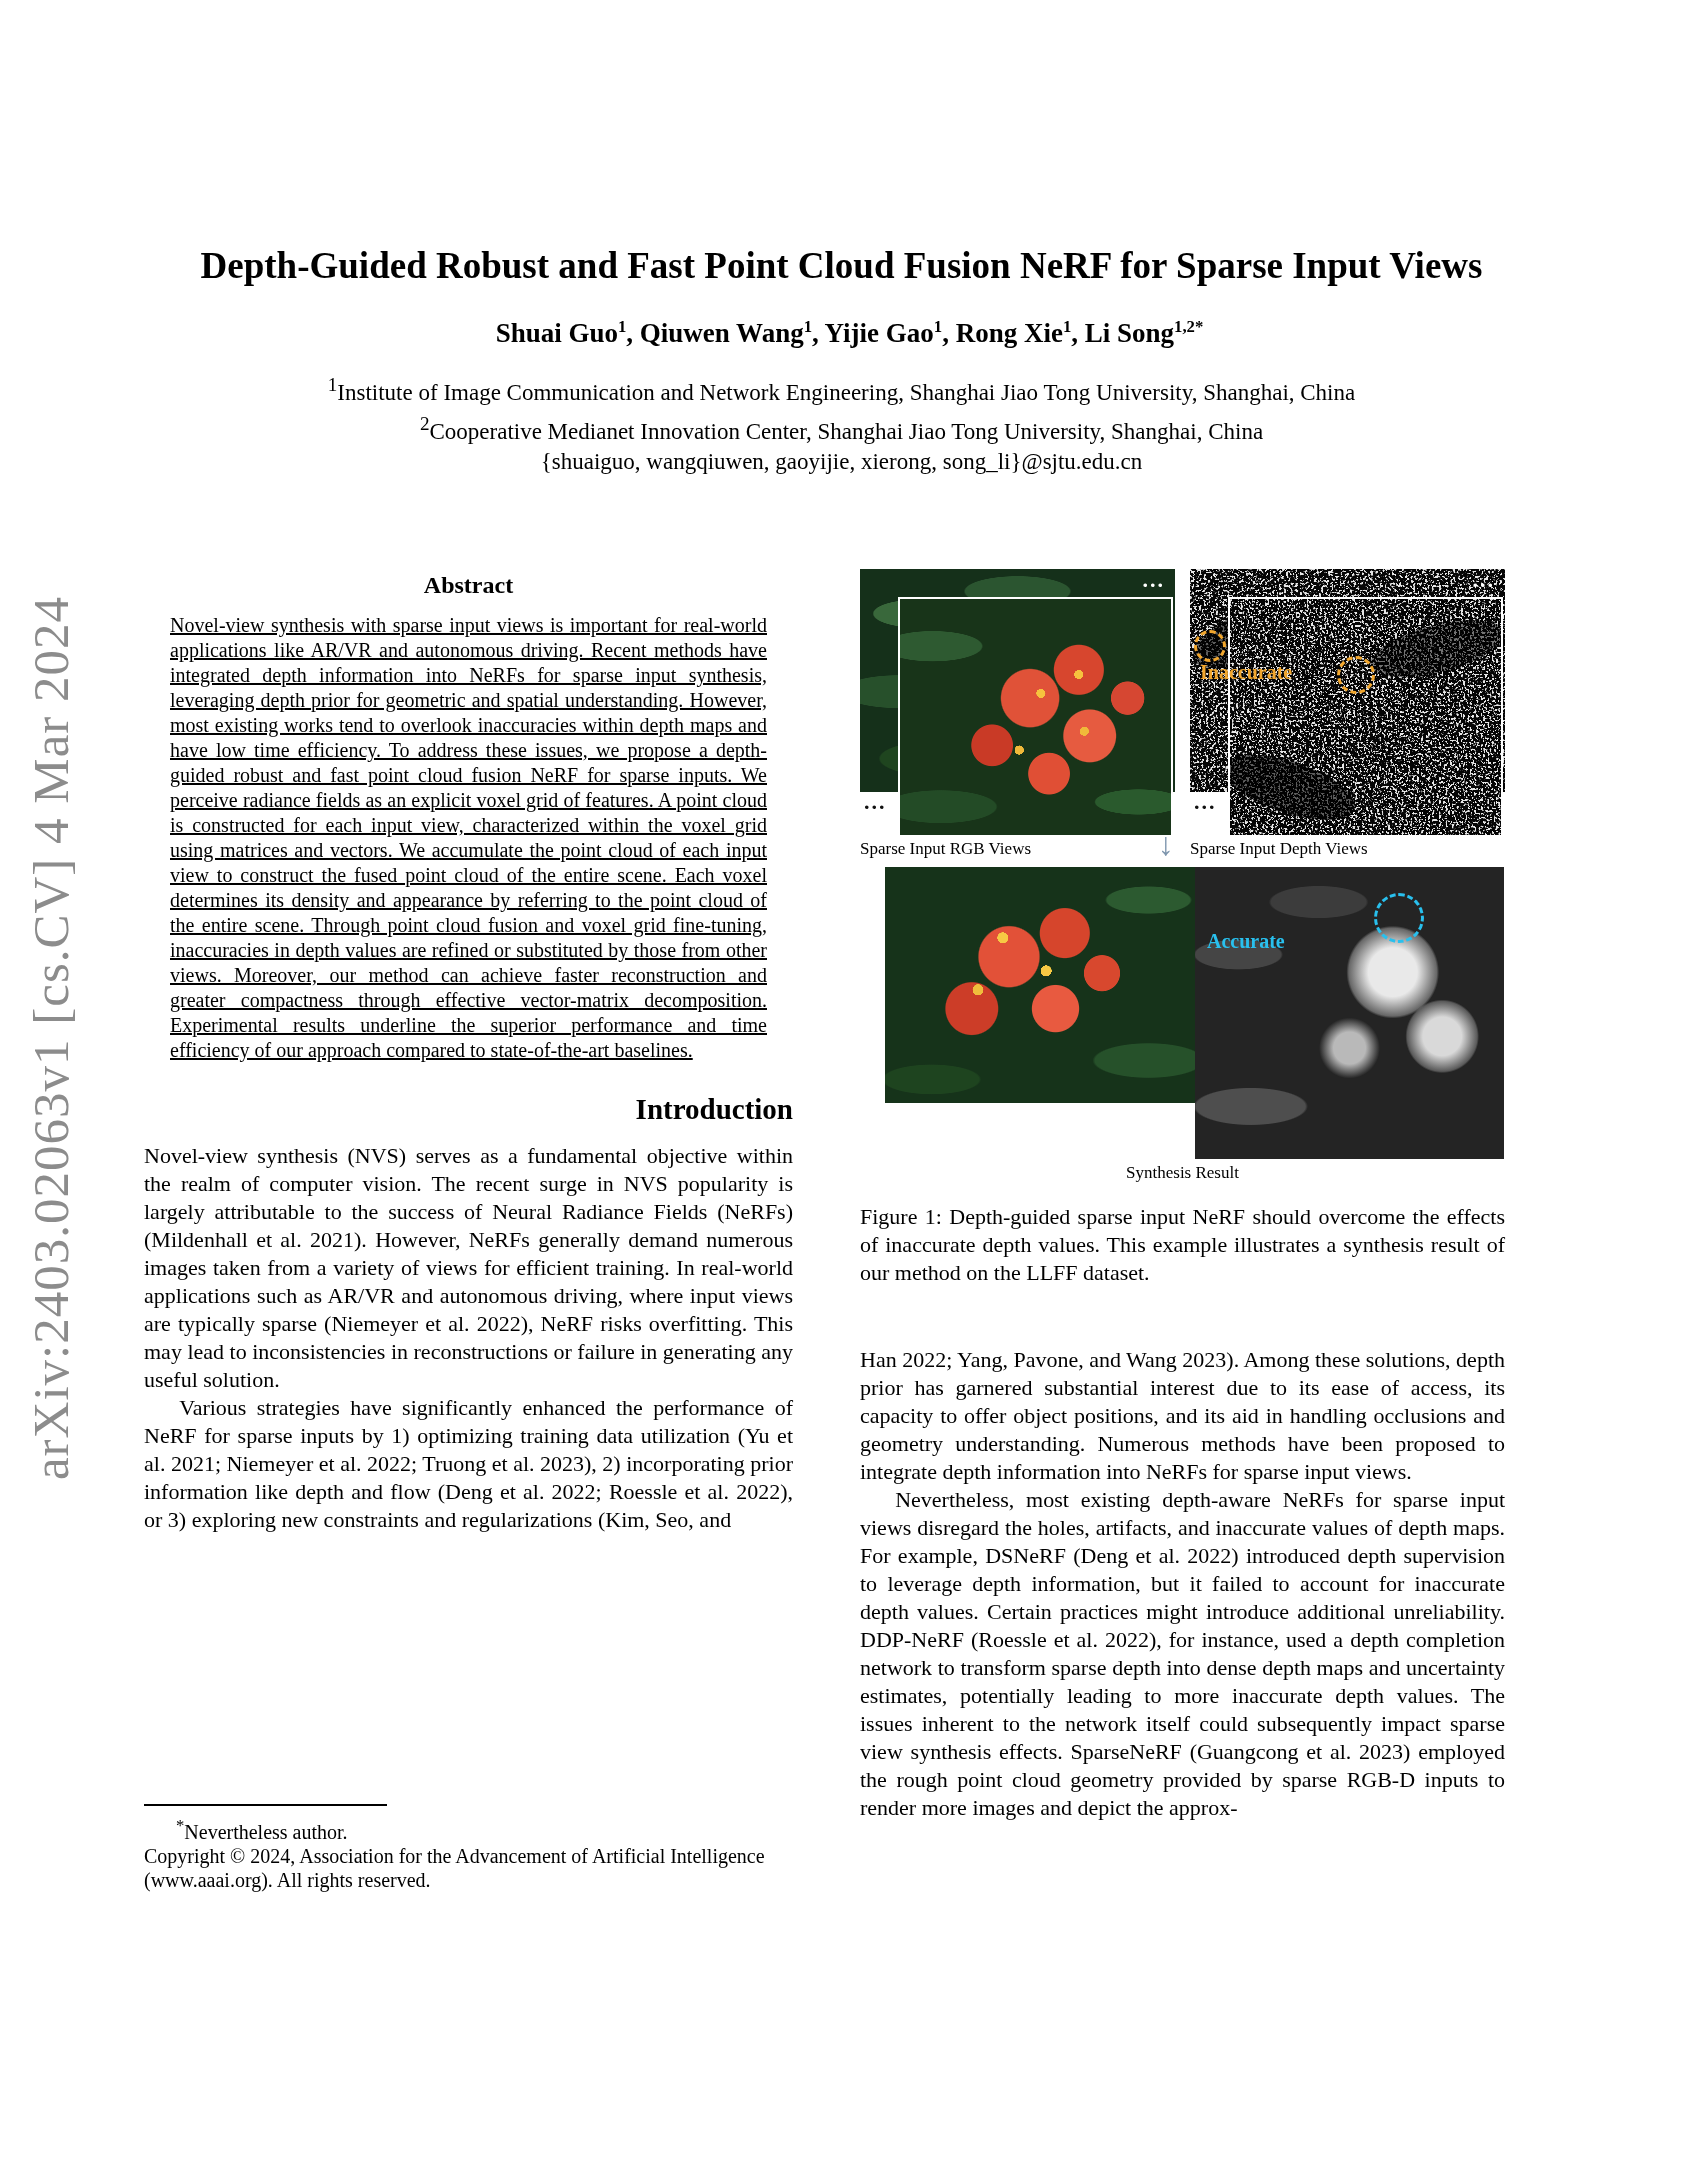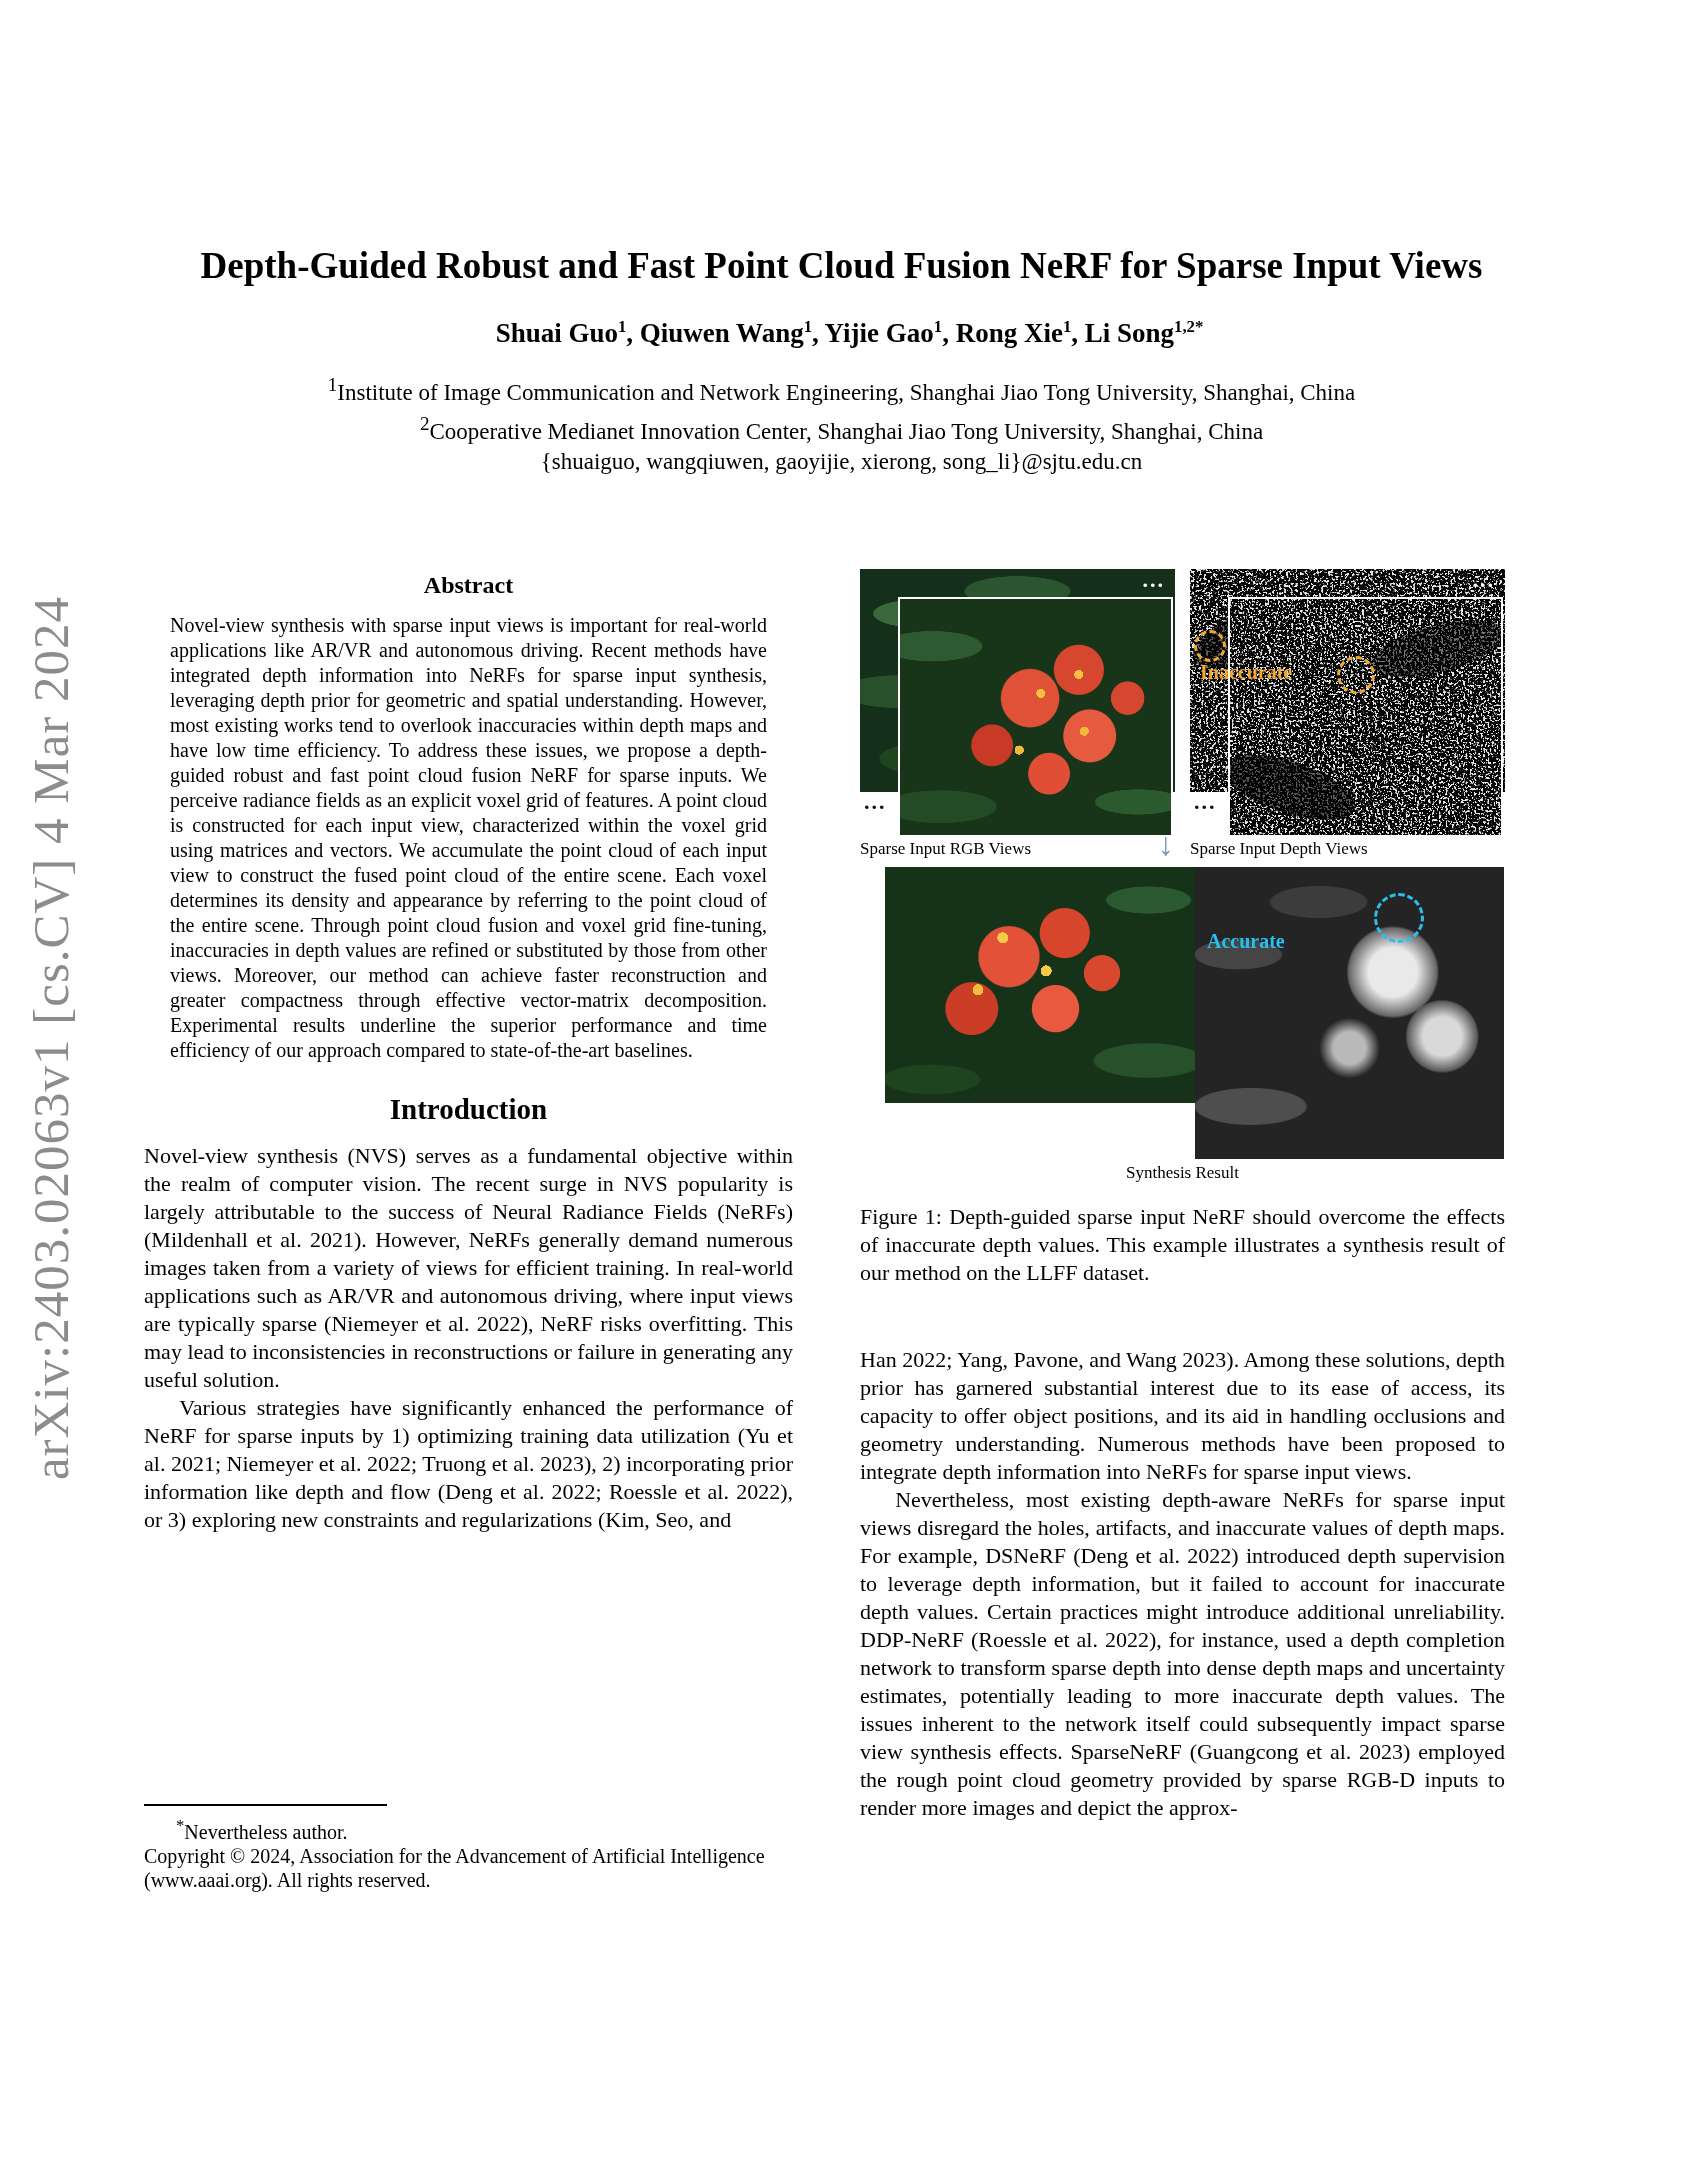--- a/index.html
+++ b/index.html
@@ -21,22 +21,22 @@
   .authors { margin-top:30px; font-size:27px; font-weight:bold;margin-left:16px; }
   .authors sup { font-size:62%; }
   .affils { margin-top:20px; font-size:23px; line-height:31px; }
   .email-line { font-size:23px; line-height:31px; }
 
   
   .col-left  { position:absolute; left:144px; top:572px; width:649px; }
   .col-right { position:absolute; left:860px; top:569px; width:645px; }
 
   .abstract-heading { text-align:center; font-weight:bold; font-size:24px; margin:0 0 14px 0; }
-  .abstract-body { margin:0 26px; font-size:20px; line-height:25px; text-align:justify; }
-  .section-heading { text-align:center; font-weight:bold; font-size:29px; margin:30px 0 16px 0; }
+  .abstract-body { margin:0 26px; font-size:20px; line-height:25px; text-align:justify;text-decoration:underline; }
+  .section-heading { text-align:right; font-weight:bold; font-size:29px; margin:30px 0 16px 0; }
   .body-para { font-size:22px; line-height:28px; text-align:justify; margin:0; }
   .indent { text-indent:1.6em; }
 
   
   .figure { position:relative; width:645px; }
   .fig-row1 { display:flex; gap:15px; }
   .panel { position:relative; width:315px; height:267px; }
   .ph-back  { position:absolute; left:0; top:0; width:315px; height:223px; }
   .ph-front { position:absolute; left:38px; top:28px; width:271px; height:236px; border:2px solid #fff; }
 

